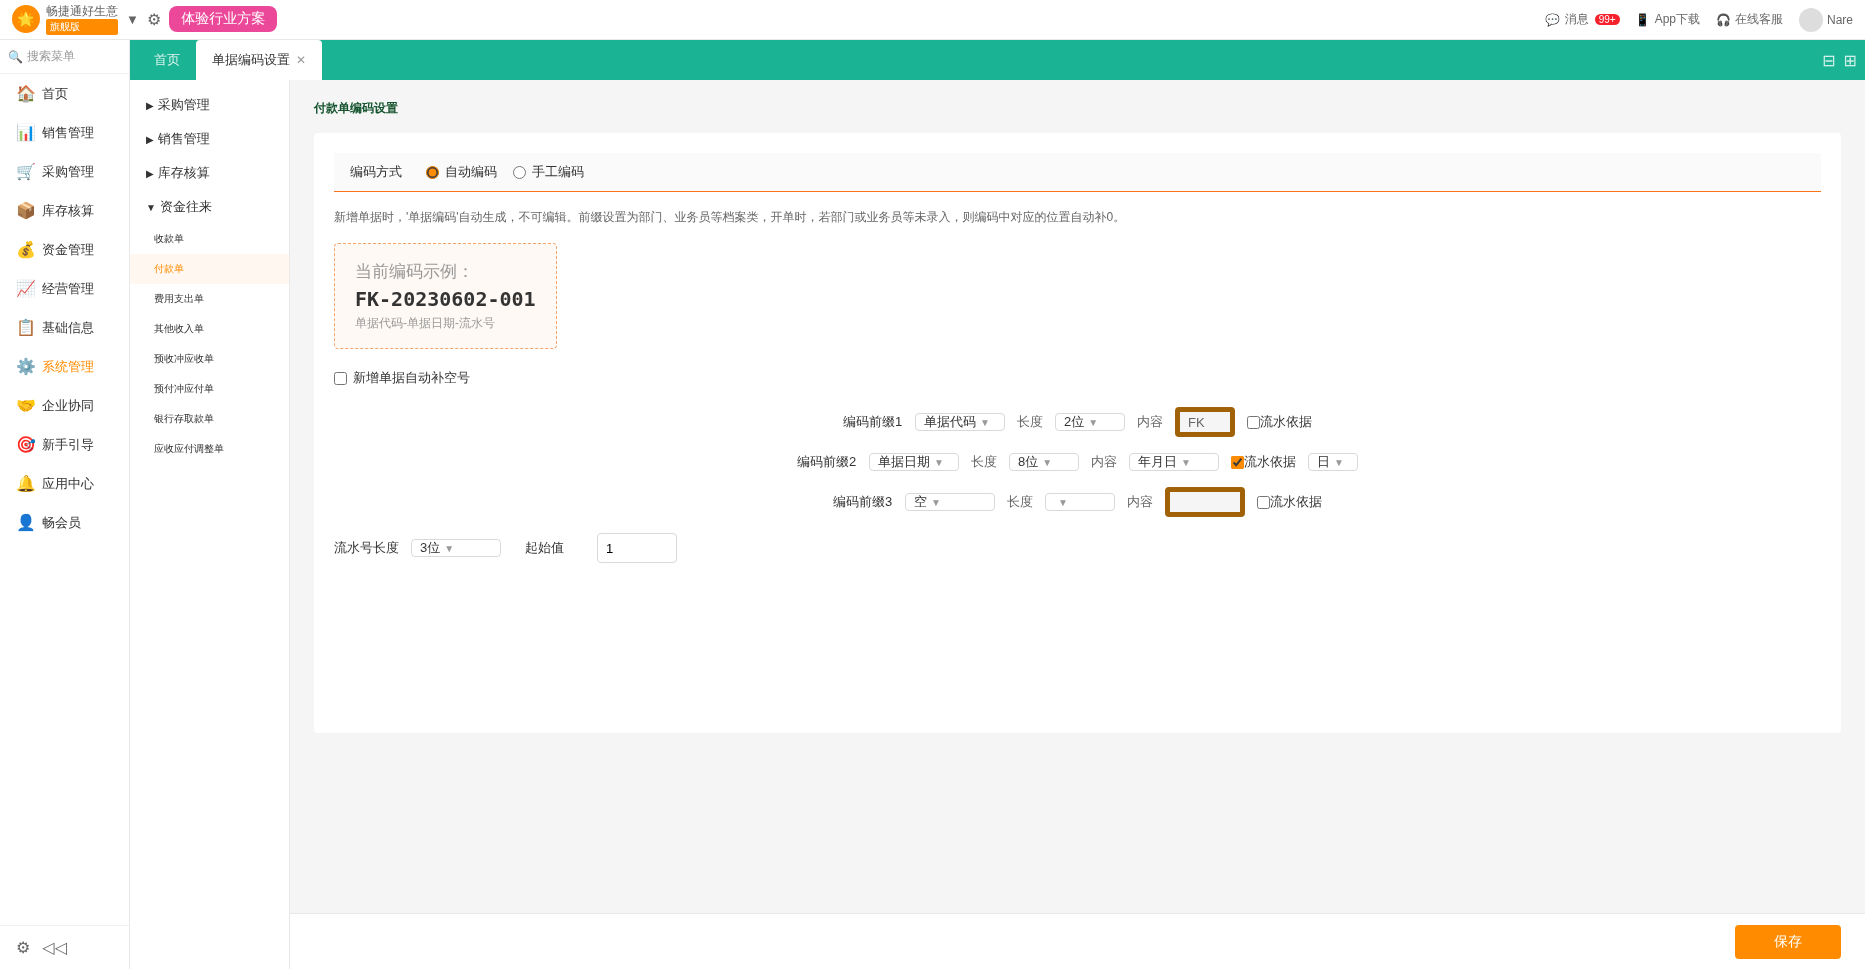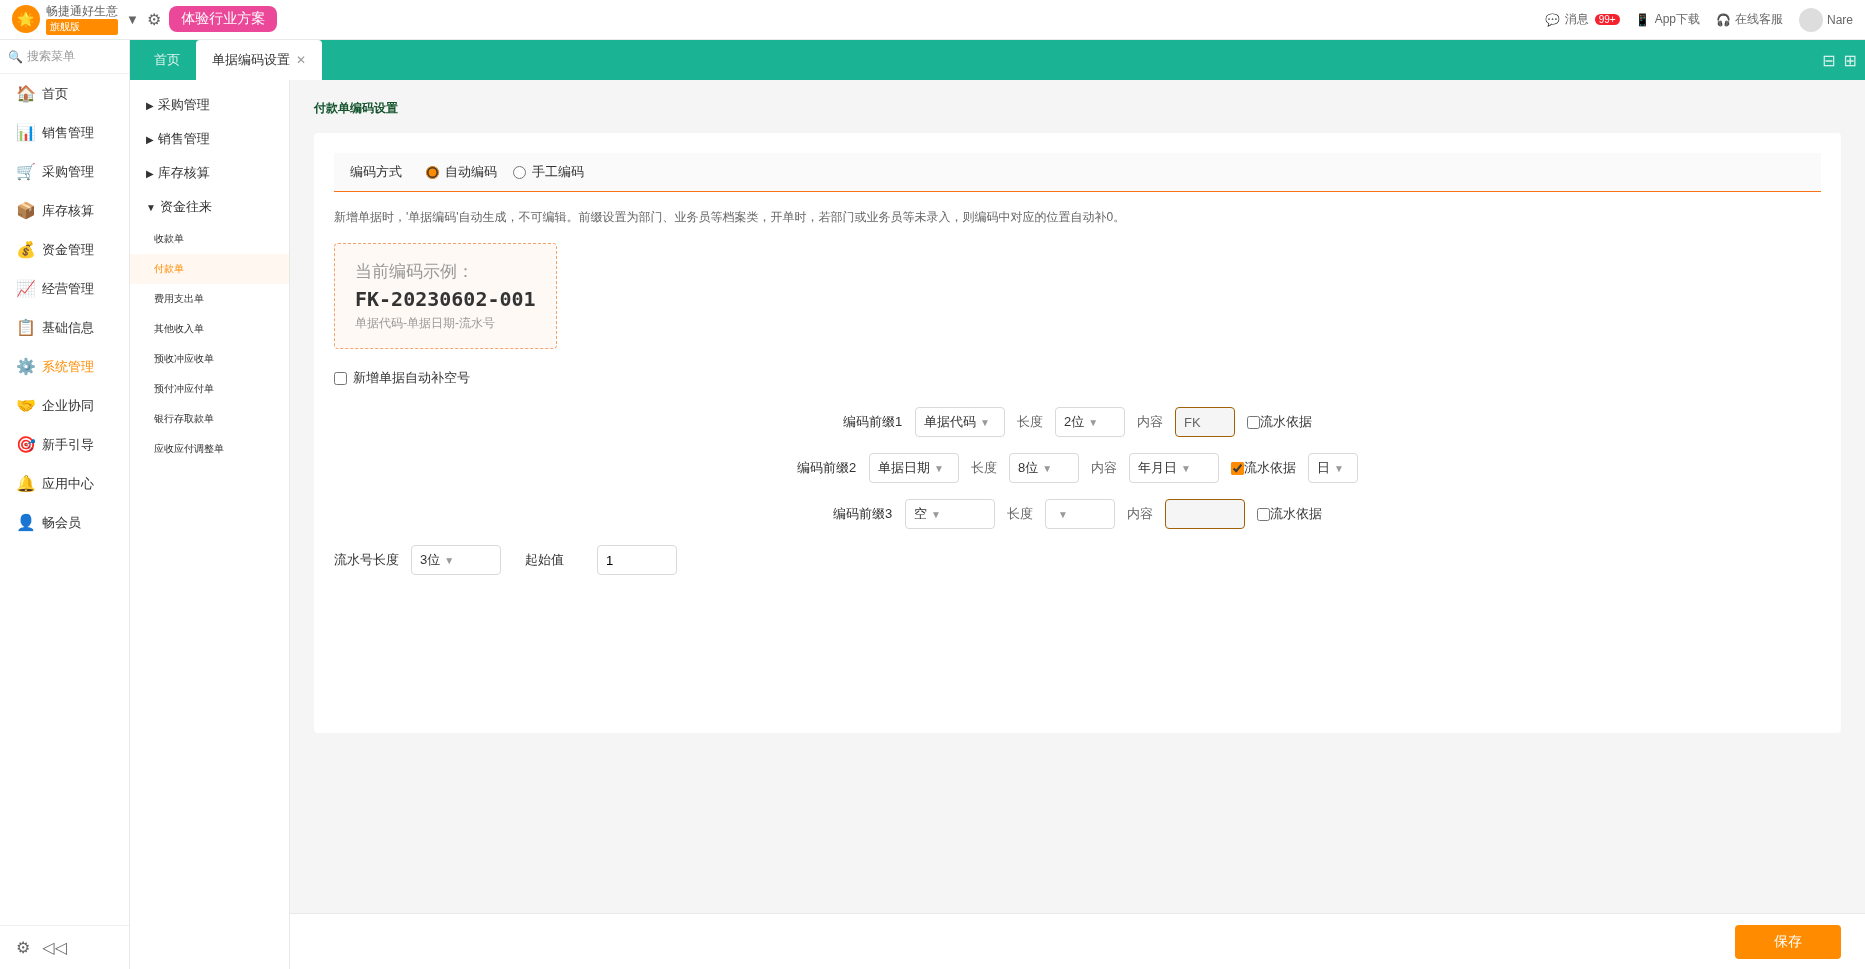--- a/index.html
+++ b/index.html
@@ -197,33 +197,33 @@
       border: 1px solid #d9d9d9;
       border-radius: 4px;
       padding: 4px 8px;
       font-size: 13px;
       background: #fff;
       cursor: pointer;
       display: flex;
       align-items: center;
       gap: 4px;
       min-width: 90px;
-      height: 30px;
+      height: 18px;
     }
     .form-select .arrow { color: #999; font-size: 10px; }
     .form-input {
       border: 1px solid #d9d9d9;
       border-radius: 4px;
       padding: 4px 8px;
       font-size: 13px;
       background: #fff;
       height: 30px;
       min-width: 60px;
     }
-    .form-input-fixed { background: #f5f5f5; color: #666; padding: 4px 8px; border: 1px solid #a16207; border-radius: 4px; height: 30px; min-width: 60px; display: flex; align-items: center; font-size: 13px; }
+    .form-input-fixed { background: #f5f5f5; color: #666; padding: 4px 8px; border: 5px solid #a16207; border-radius: 4px; height: 30px; min-width: 60px; display: flex; align-items: center; font-size: 13px; }
     .length-label { font-size: 13px; color: #666; white-space: nowrap; }
     .content-label { font-size: 13px; color: #666; white-space: nowrap; }
     .watermark-checkbox { display: flex; align-items: center; font-size: 13px; }
     .watermark-checkbox input[type="checkbox"] { accent-color: #ff8c00; }
 
     
     .serial-row {
       display: flex;
       align-items: center;
       gap: 12px;

